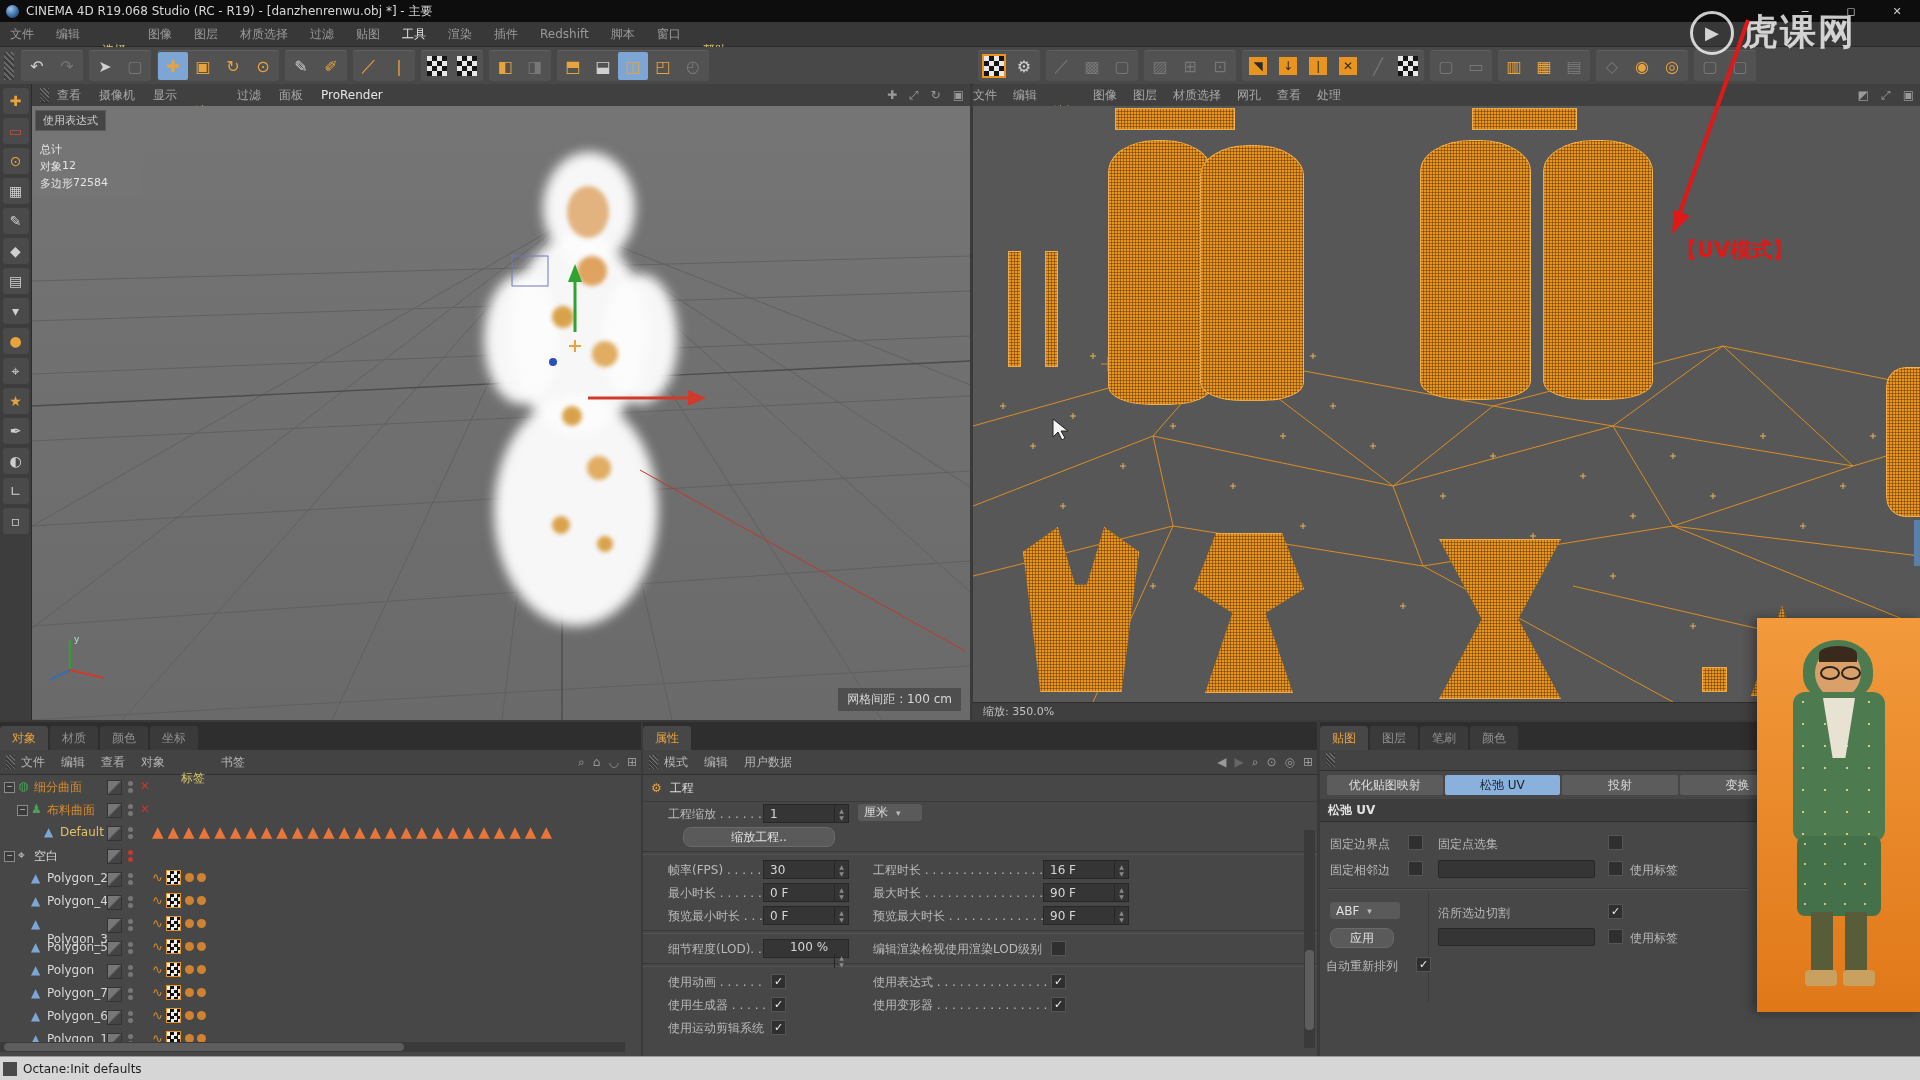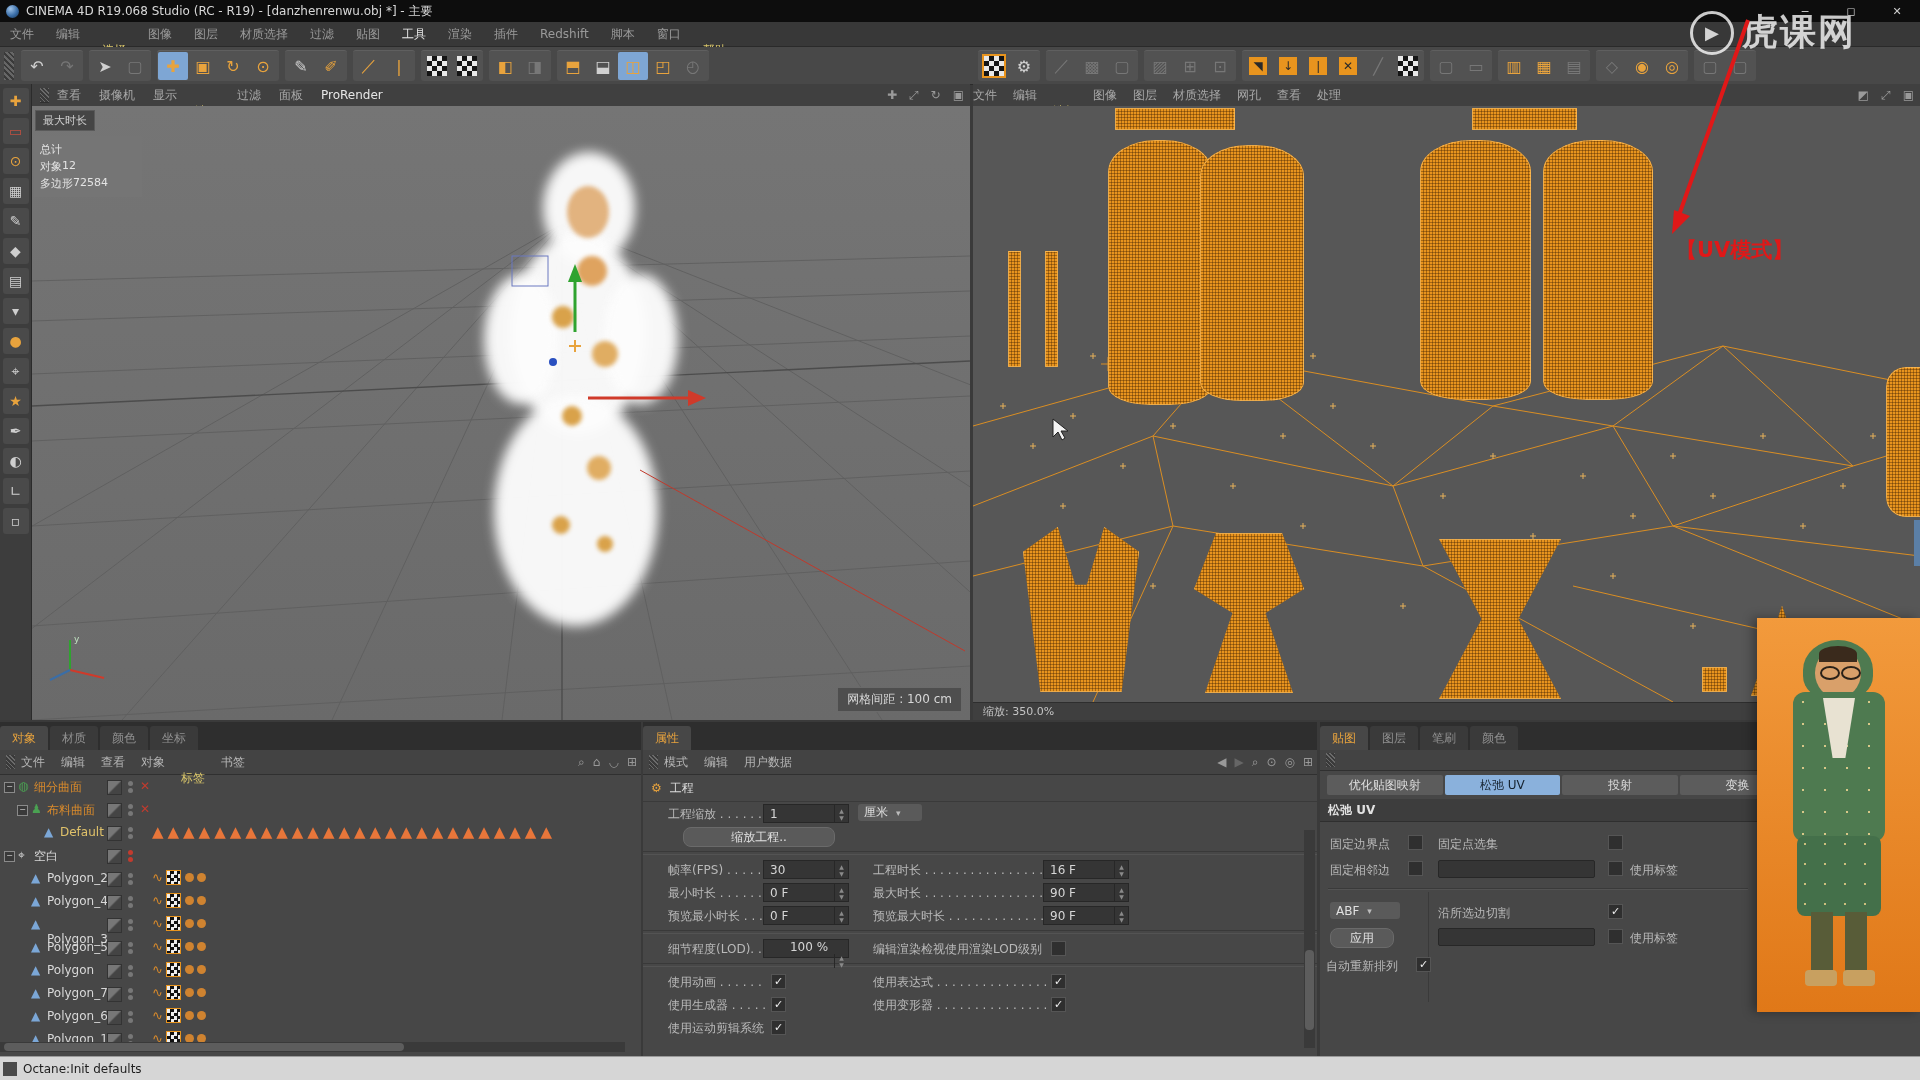--- a/index.html
+++ b/index.html
@@ -339,21 +339,21 @@
       <rect x="480" y="150" width="36" height="30" fill="none" stroke="#6a78c0" stroke-width="1"></rect>
     </svg>
 
     <svg class="abs" width="70" height="60" style="left:14px;bottom:30px;">
       <line x1="24" y1="40" x2="24" y2="10" stroke="#2fa32f" stroke-width="2"></line>
       <line x1="24" y1="40" x2="58" y2="48" stroke="#d03a2a" stroke-width="2"></line>
       <line x1="24" y1="40" x2="4" y2="50" stroke="#3a6ea8" stroke-width="2"></line>
       <text x="28" y="12" fill="#bfe0bf" font-size="9">y</text>
     </svg>
 
-    <div class="abs vp-label">最大时长</div>
+    <div class="abs vp-label">使用表达式</div>
     <div class="abs stats">
       <div class="r">
           <span></span>
           <span>总计</span>
         </div>
       <div class="r">
           <span>对象</span>
           <span>12</span>
         </div>
       <div class="r">

